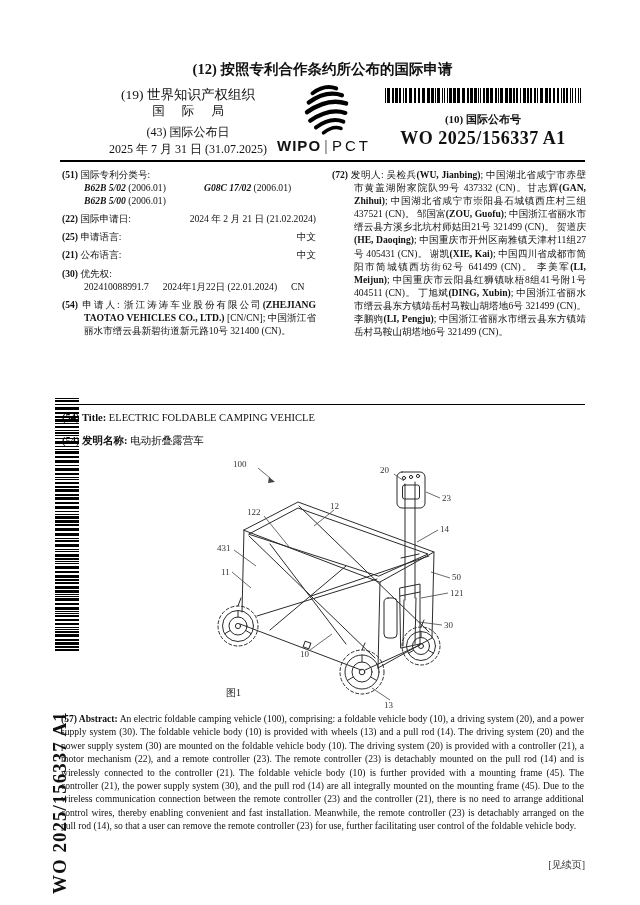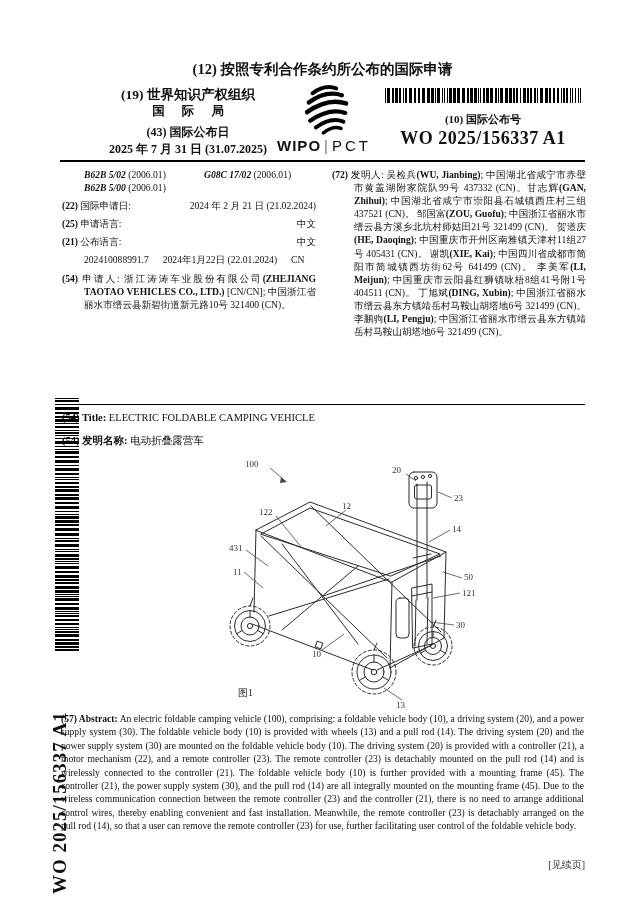--- a/index.html
+++ b/index.html
@@ -4,21 +4,21 @@
 <style>
   html,body{margin:0;padding:0;}
   body{
     width:640px;height:905px;position:relative;background:#ffffff;
     font-family:"Liberation Serif","DejaVu Serif",serif;color:#111;
     overflow:hidden;
   }
   .abs{position:absolute;}
   
   .pub-type{left:60px;top:60px;width:525px;text-align:center;font-size:14.5px;font-weight:bold;}
-  .hdr-left{left:78px;top:86px;width:220px;text-align:center;font-weight:bold;line-height:17px;}
+  .hdr-left{left:78px;top:86px;width:220px;text-align:center;font-weight:normal;line-height:17px;}
   .hdr-left .l1{font-size:13.5px;}
   .hdr-left .l2{font-size:12.5px;letter-spacing:7px;text-indent:7px;}
   .hdr-left .l3{font-size:12px;margin-top:4px;}
   .hdr-left .l4{font-size:12px;}
   .logo-box{left:276px;top:84px;width:96px;height:72px;text-align:center;}
   .logo-mark{display:block;margin:0 auto;}
   .logo-word{font-family:"Liberation Sans","DejaVu Sans",sans-serif;font-size:15px;font-weight:bold;letter-spacing:1px;margin-top:1px;}
   .logo-word .sep{font-weight:normal;color:#777;padding:0 3px;}
   .logo-word .pct{font-weight:normal;letter-spacing:3px;}
   .hdr-right{left:385px;top:88px;width:196px;text-align:center;}
@@ -39,21 +39,21 @@
   .ipc-row .c1{width:120px;}
   .code{font-weight:bold;font-style:italic;}
   .prio-row{display:flex;gap:14px;padding-left:22px;}
   .hang{padding-left:22px;text-indent:-22px;text-align:justify;}
   .hang b{font-weight:bold;}
   
   .title-en{left:62px;top:412px;width:523px;font-size:10.5px;}
   .title-zh{left:62px;top:434px;width:523px;font-size:10.5px;}
   .title-en .lbl,.title-zh .lbl{font-weight:bold;}
   
-  .figure{left:130px;top:448px;width:364px;height:272px;}
+  .figure{left:118px;top:448px;width:364px;height:272px;}
   .figure svg{width:100%;height:100%;}
   .fig-stroke{fill:none;stroke:#2b2b2b;stroke-width:1;stroke-linecap:round;stroke-linejoin:round;}
   .fig-label{font-size:9px;fill:#333;font-family:"Liberation Serif",serif;}
   .fig-caption{font-size:10px;fill:#222;}
   
   .abstract{left:61px;top:712px;width:523px;font-size:9.6px;line-height:13.4px;text-align:justify;}
   .abstract .lbl{font-weight:bold;}
   
   .barcode-side{left:55px;top:398px;width:24px;height:292px;overflow:hidden;}
   .barcode-side .inner{width:292px;height:24px;transform:translateX(24px) rotate(90deg);transform-origin:top left;overflow:hidden;}
@@ -153,20 +153,21 @@
     </div>
   <div class="pubnum-label">(10) 国际公布号</div>
   <div class="pubnum-value">WO 2025/156337 A1</div>
 </div>
 
 <div class="abs rule rule1"></div>
 
 <div class="abs cols">
   <div class="col">
     <div class="field">
+      <div><span class="num">(51)</span> <span>国际专利分类号:</span></div>
       <div class="ipc-row">
         <span class="c1"><span class="code">B62B 5/02</span><span> (2006.01)</span></span>
         <span><span class="code">G08C 17/02</span><span> (2006.01)</span></span>
       </div>
       <div class="ipc-row">
         <span class="c1"><span class="code">B62B 5/00</span><span> (2006.01)</span></span>
       </div>
     </div>
     <div class="lv">
       <span><span class="num">(22)</span> <span>国际申请日:</span></span>
@@ -174,20 +175,21 @@
     </div>
     <div class="lv">
       <span><span class="num">(25)</span> <span>申请语言:</span></span>
       <span class="val">中文</span>
     </div>
     <div class="lv">
       <span><span class="num">(21)</span> <span>公布语言:</span></span>
       <span class="val">中文</span>
     </div>
     <div class="field">
+      <div><span class="num">(30)</span> <span>优先权:</span></div>
       <div class="prio-row">
         <span>202410088991.7</span>
         <span>2024年1月22日 (22.01.2024)</span>
         <span>CN</span>
       </div>
     </div>
     <div class="hang"><b><span class="num">(54)</span></b> <span><span>申请人: 浙江涛涛车业股份有限公司</span><b>(ZHEJIANG TAOTAO VEHICLES CO., LTD.)</b><span> [CN/CN]; 中国浙江省丽水市缙云县新碧街道新元路10号 321400 (CN)。</span></span></div>
   </div>
   <div class="col">
     <div class="hang"><b><span class="num">(72)</span></b> <span><span>发明人: 吴检兵</span><b>(WU, Jianbing)</b><span>; 中国湖北省咸宁市赤壁市黄盖湖附家院队99号 437332 (CN)。甘志辉</span><b>(GAN, Zhihui)</b><span>; 中国湖北省咸宁市崇阳县石城镇西庄村三组 437521 (CN)。 邹国富</span><b>(ZOU, Guofu)</b><span>; 中国浙江省丽水市缙云县方溪乡北坑村师姑田21号 321499 (CN)。 贺道庆</span><b>(HE, Daoqing)</b><span>; 中国重庆市开州区南雅镇天津村11组27号 405431 (CN)。 谢凯</span><b>(XIE, Kai)</b><span>; 中国四川省成都市简阳市简城镇西坊街62号 641499 (CN)。 李美军</span><b>(LI, Meijun)</b><span>; 中国重庆市云阳县红狮镇咏梧8组41号附1号 404511 (CN)。 丁旭斌</span><b>(DING, Xubin)</b><span>; 中国浙江省丽水市缙云县东方镇靖岳村马鞍山胡塔地6号 321499 (CN)。 李鹏驹</span><b>(LI, Pengju)</b><span>; 中国浙江省丽水市缙云县东方镇靖岳村马鞍山胡塔地6号 321499 (CN)。</span></span></div>

